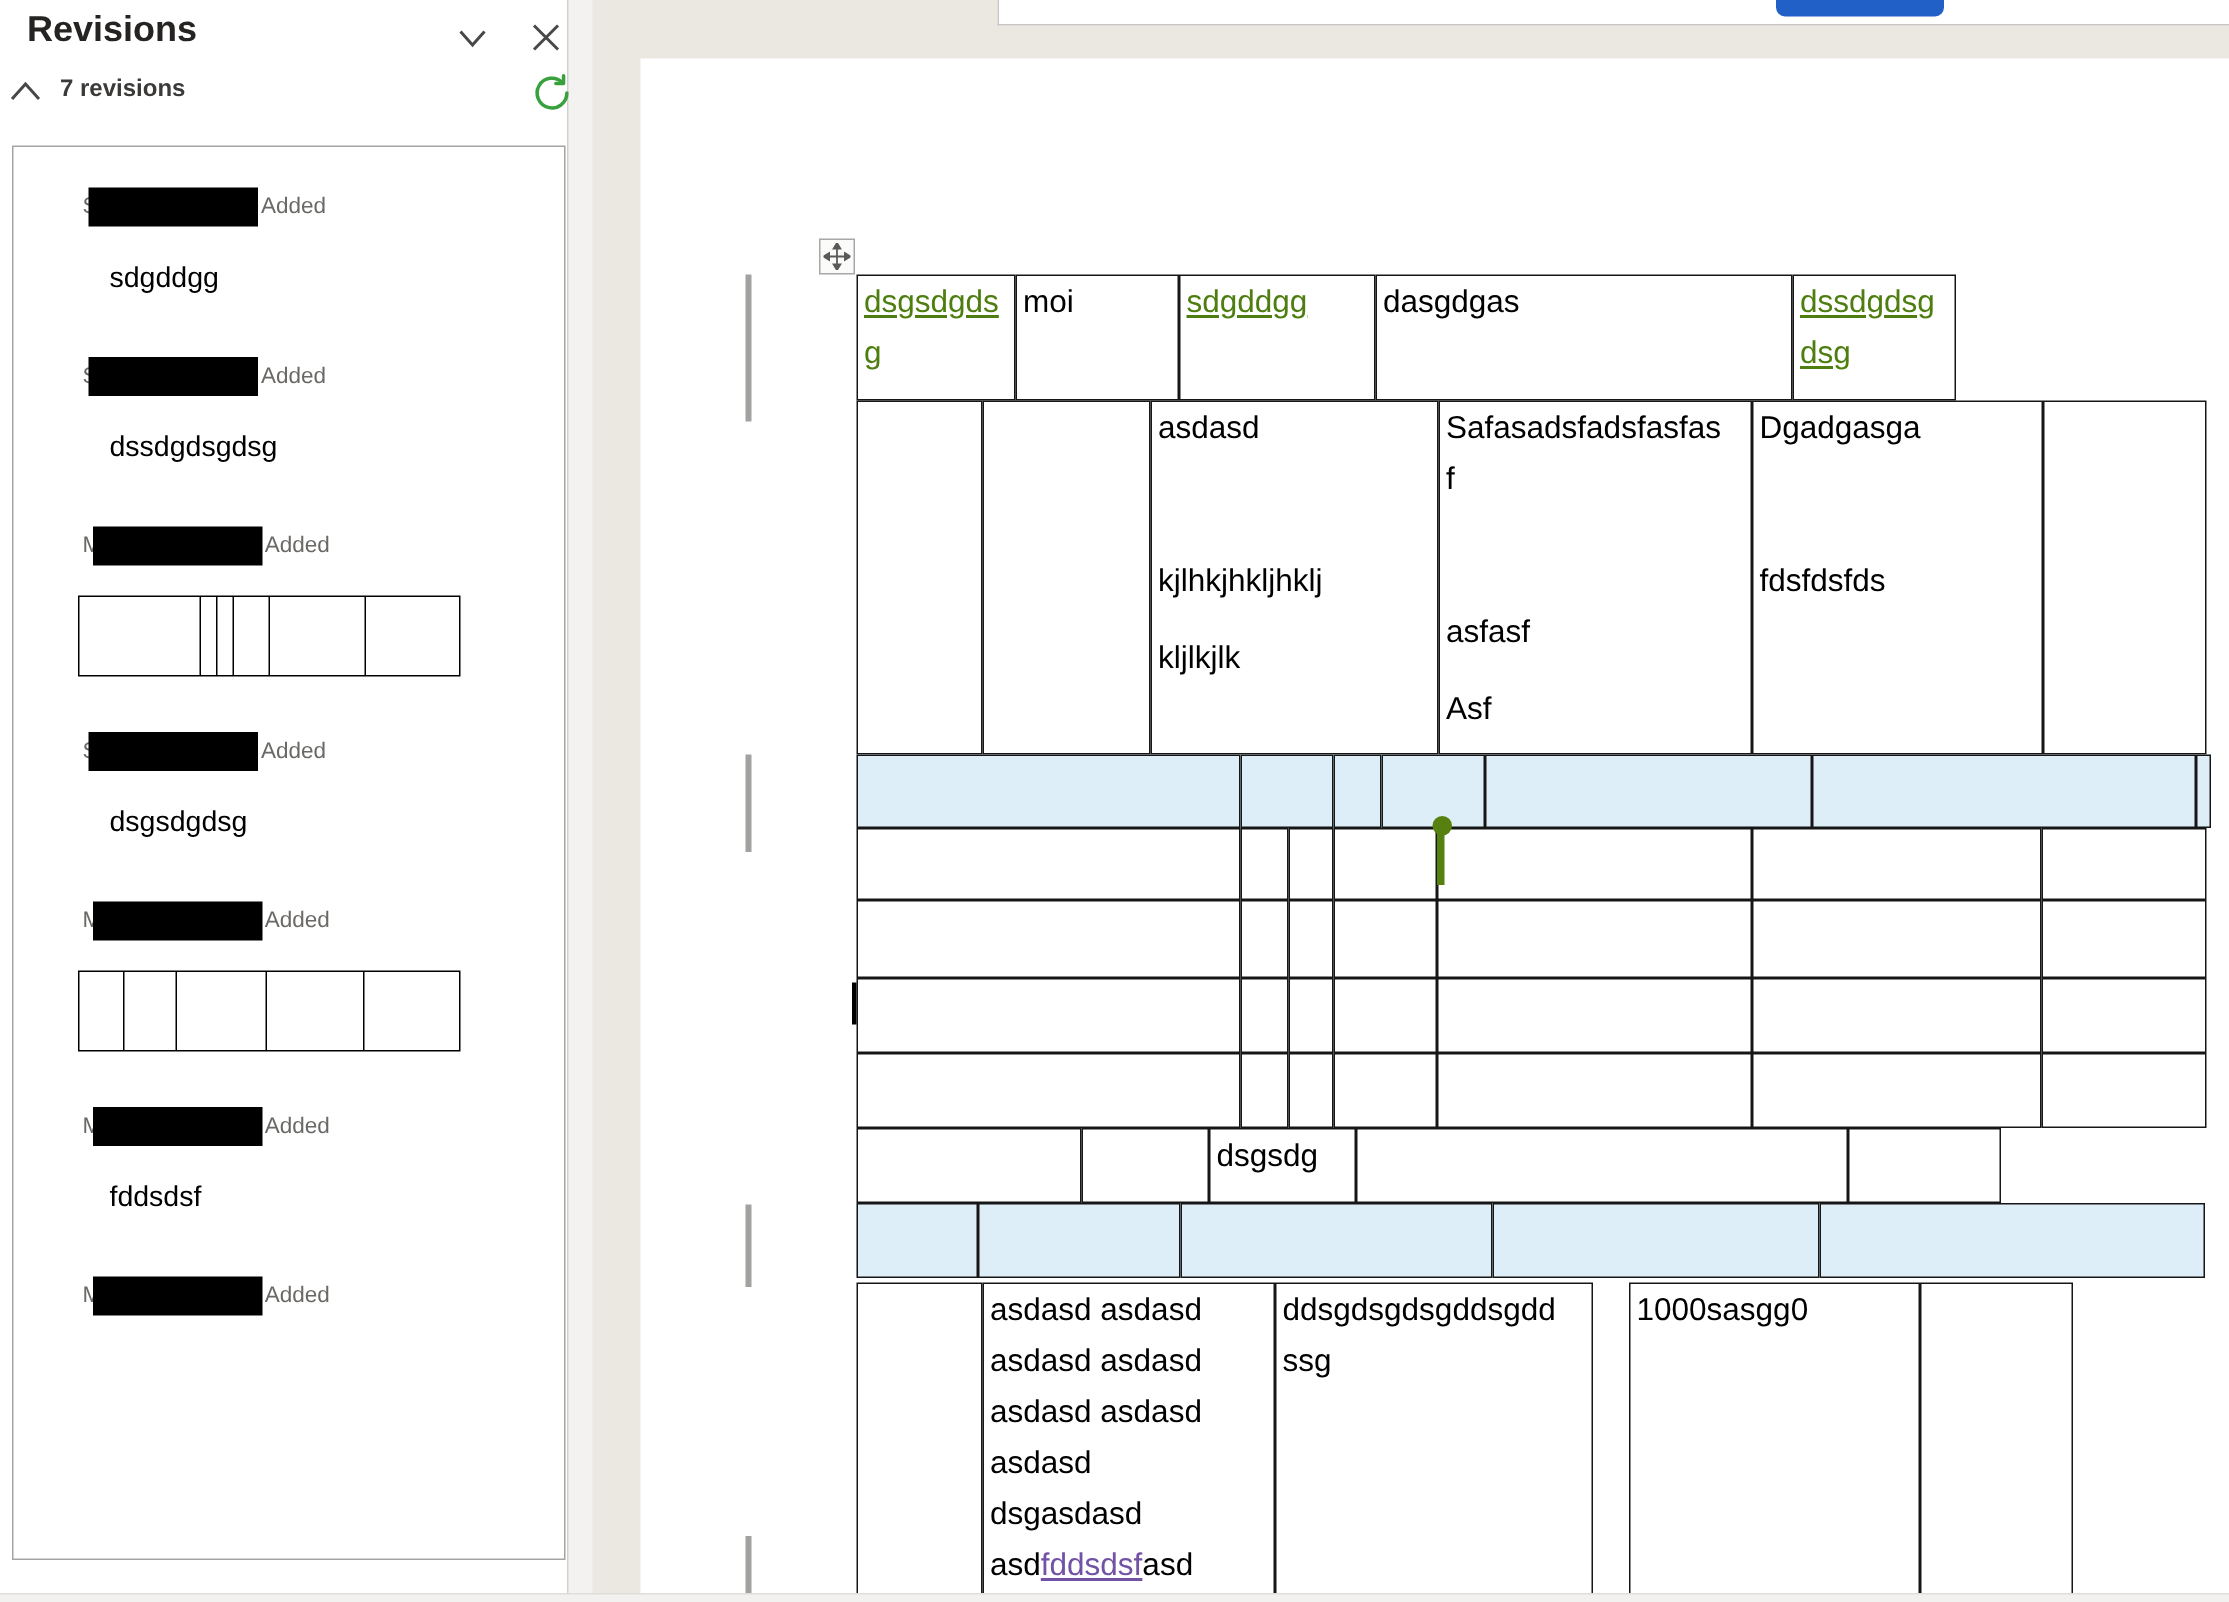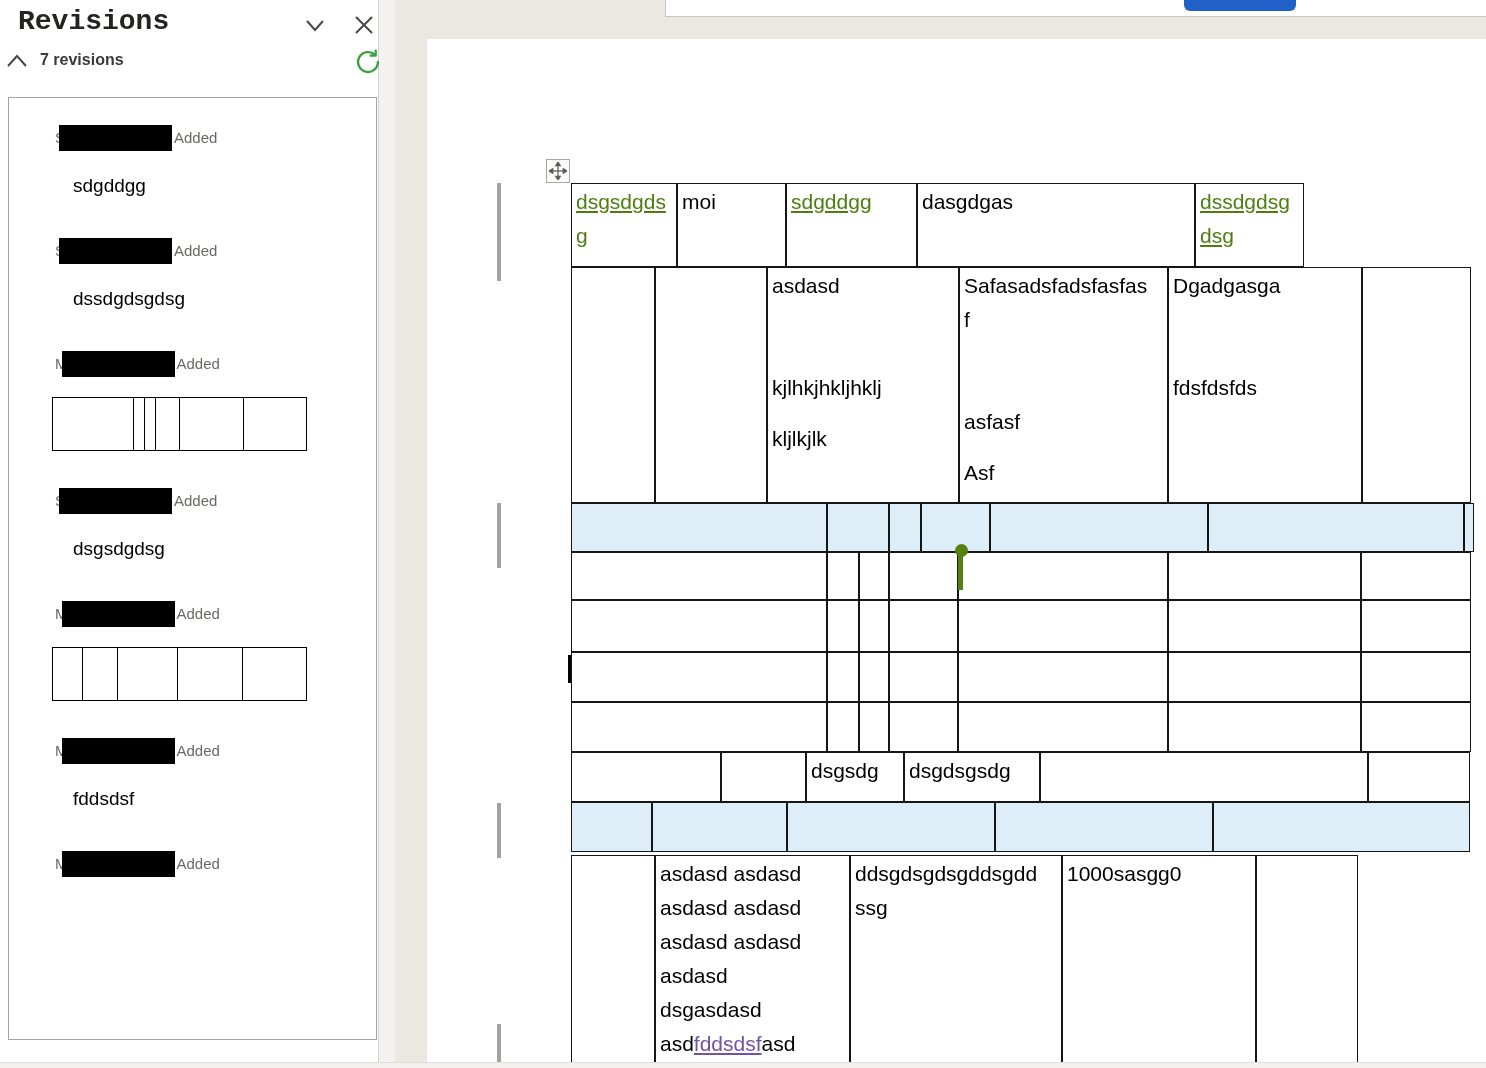--- a/index.html
+++ b/index.html
@@ -5,21 +5,21 @@
   html,body{margin:0;padding:0;}
   body{
     position:relative;width:1486px;height:1068px;overflow:hidden;
     background:#EBE8E1;font-family:"Liberation Sans",sans-serif;
   }
   
   #panel{position:absolute;left:0;top:0;width:378px;height:1068px;background:#fff;
          border-right:1px solid #d2d0ce;z-index:5;}
   #gutter{position:absolute;left:379px;top:0;width:16px;height:1068px;background:#f3f2f1;z-index:4;}
   #panel-header{position:absolute;left:18px;top:6px;width:360px;height:34px;}
-  #panel-title{font-size:28px;font-weight:600;color:#252423;font-family:Liberation Mono, monospace;}
+  #panel-title{font-size:24px;font-weight:600;color:#252423;}
   .hdr-icon{position:absolute;top:8px;cursor:pointer;}
   #chevron-down-icon{left:285px;}
   #close-icon{left:335px;}
   #panel-subheader{position:absolute;left:4px;top:50px;width:370px;height:26px;}
   #chevron-up-icon{position:absolute;left:2px;top:3px;}
   #rev-count{position:absolute;left:36px;top:1px;font-size:16px;font-weight:700;color:#3b3a39;}
   #refresh-icon{position:absolute;left:350px;top:-2px;}
   #rev-list{position:absolute;left:8px;top:97px;width:369px;height:943px;background:#fff;
             border:1px solid #a6a4a2;box-sizing:border-box;overflow:hidden;}
   .rev-item{margin:37px 0 0 46px;}
@@ -244,23 +244,20 @@
         <div class="tcell" style="width: 210px; flex: 0 0 210px;"></div>
         <div class="tcell" style="width: 193px; flex: 0 0 193px;"></div>
         <div class="tcell" style="width: 110px; flex: 0 0 110px;"></div>
       </div>
       <div class="trow" style="top: 713px; height: 50px;">
         <div class="tcell" style="width: 150px; flex: 0 0 150px;"></div>
         <div class="tcell" style="width: 85px; flex: 0 0 85px;"></div>
         <div class="tcell" style="width: 98px; flex: 0 0 98px;">
           <div class="para"><span>dsgsdg</span></div>
         </div>
-        <div class="tcell" style="width: 136px; flex: 0 0 136px;">
-          <div class="para"><span>dsgdsgsdg</span></div>
-        </div>
         <div class="tcell" style="width: 328px; flex: 0 0 328px;"></div>
         <div class="tcell" style="width: 102px; flex: 0 0 102px;"></div>
       </div>
       <div class="trow" style="top: 763px; height: 50px;">
         <div class="tcell blue" style="width: 81px; flex: 0 0 81px;"></div>
         <div class="tcell blue" style="width: 135px; flex: 0 0 135px;"></div>
         <div class="tcell blue" style="width: 208px; flex: 0 0 208px;"></div>
         <div class="tcell blue" style="width: 218px; flex: 0 0 218px;"></div>
         <div class="tcell blue" style="width: 257px; flex: 0 0 257px;"></div>
       </div>
@@ -271,21 +268,21 @@
           <div class="para tight"><span>asdasd asdasd</span></div>
           <div class="para tight"><span>asdasd asdasd</span></div>
           <div class="para tight"><span>asdasd</span></div>
           <div class="para tight"><span>dsgasdasd</span></div>
           <div class="para tight"><span>asd</span><span class="seg-purple">fddsdsf</span><span>asd</span></div>
         </div>
         <div class="tcell" style="width: 212px; flex: 0 0 212px;">
           <div class="para tight"><span>ddsgdsgdsgddsgdd</span></div>
           <div class="para tight"><span>ssg</span></div>
         </div>
-        <div class="tcell" style="width: 194px; flex: 0 0 194px;">
+        <div class="tcell" style="width: 194px; flex: 0 0 194px; margin-left: 24px;">
           <div class="para"><span>1000sasgg0</span></div>
         </div>
         <div class="tcell" style="width: 102px; flex: 0 0 102px;"></div>
       </div>
     </div>
 
   <div id="collab-cursor">
     <span class="dot"></span>
     <span class="stem"></span>
   </div>

